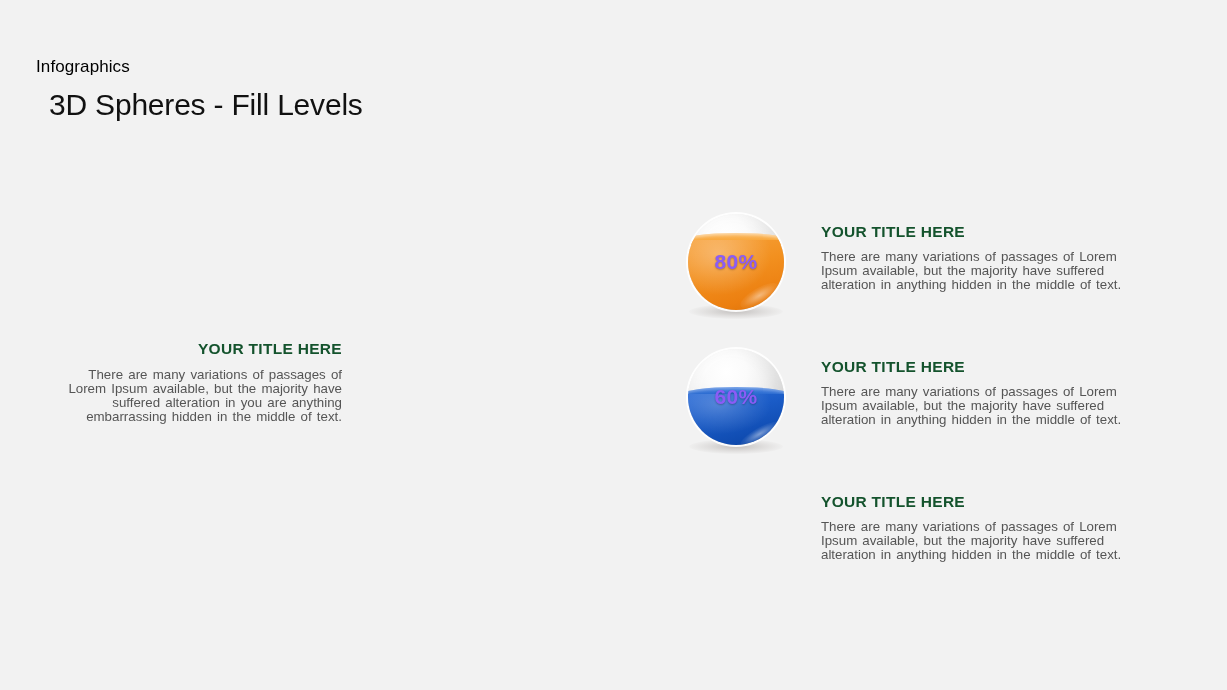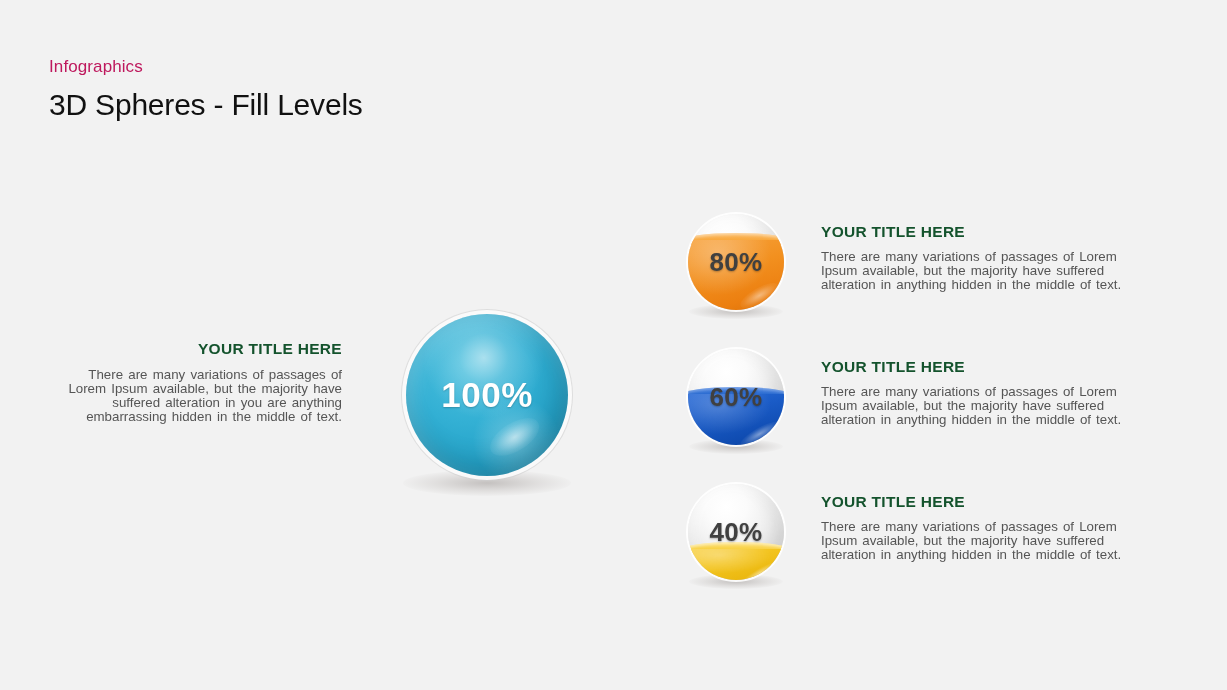--- a/index.html
+++ b/index.html
@@ -15,25 +15,25 @@
   .slide {
     position: relative;
     width: 1227px;
     height: 690px;
     background: #f2f2f2;
   }
 
   
   .eyebrow {
     position: absolute;
-    left: 49px;
+    left: 36px;
     top: 57px;
     font-size: 17px;
     font-weight: 400;
-    color: #be185d;
+    color: #000000;
     letter-spacing: 0.1px;
   }
   .slide-title {
     position: absolute;
     left: 49px;
     top: 88px;
     font-size: 30px;
     font-weight: normal;
     color: #111111;
     letter-spacing: -0.2px;
@@ -219,23 +219,23 @@
     background: linear-gradient(180deg, #fde07a 0%, #f7cd35 60%, #f2c01c 100%);
     box-shadow: inset 0 2px 3px rgba(255,255,255,0.50);
   }
 
   .mini-label {
     position: absolute;
     inset: 0;
     display: flex;
     align-items: center;
     justify-content: center;
-    font-size: 26px;
+    font-size: 21px;
     font-weight: bold;
-    color: #404040;
+    color: #8b5cf6;
     letter-spacing: 0.3px;
     text-shadow: 0 1px 2px rgba(0,0,0,0.28);
     pointer-events: none;
   }
 
   .row-text {
     position: absolute;
     left: 133px;
     top: 9px;
     width: 336px;
@@ -250,27 +250,20 @@
 <div class="slide">
 
   <div class="eyebrow">Infographics</div>
   <h1 class="slide-title">3D Spheres - Fill Levels</h1>
 
   <div class="left-block">
     <div class="block-title">YOUR TITLE HERE</div>
     <div class="block-body">There are many variations of passages of Lorem Ipsum available, but the majority have suffered alteration in you are anything embarrassing hidden in the middle of text.</div>
   </div>
 
-  <div class="main-sphere-wrap">
-    <div class="ground-shadow main-shadow"></div>
-    <div class="main-sphere">
-      <div class="glint"></div>
-    </div>
-    <div class="main-label">100%</div>
-  </div>
 
   <div class="row row-1">
     <div class="mini-wrap">
       <div class="ground-shadow mini-shadow"></div>
       <div class="mini-sphere">
         <div class="fill fill-orange" style="height:80%;">
           <div class="surface"></div>
           <div class="body"></div>
           <div class="sheen"></div>
         </div>
@@ -295,30 +288,19 @@
       </div>
       <div class="mini-label">60%</div>
     </div>
     <div class="row-text">
       <div class="block-title">YOUR TITLE HERE</div>
       <div class="block-body">There are many variations of passages of Lorem Ipsum available, but the majority have suffered alteration in anything hidden in the middle of text.</div>
     </div>
   </div>
 
   <div class="row row-3">
-    <div class="mini-wrap">
-      <div class="ground-shadow mini-shadow"></div>
-      <div class="mini-sphere">
-        <div class="fill fill-yellow" style="height:40%;">
-          <div class="surface"></div>
-          <div class="body"></div>
-          <div class="sheen"></div>
-        </div>
-      </div>
-      <div class="mini-label">40%</div>
-    </div>
     <div class="row-text">
       <div class="block-title">YOUR TITLE HERE</div>
       <div class="block-body">There are many variations of passages of Lorem Ipsum available, but the majority have suffered alteration in anything hidden in the middle of text.</div>
     </div>
   </div>
 
 </div>
 
 </body></html>

